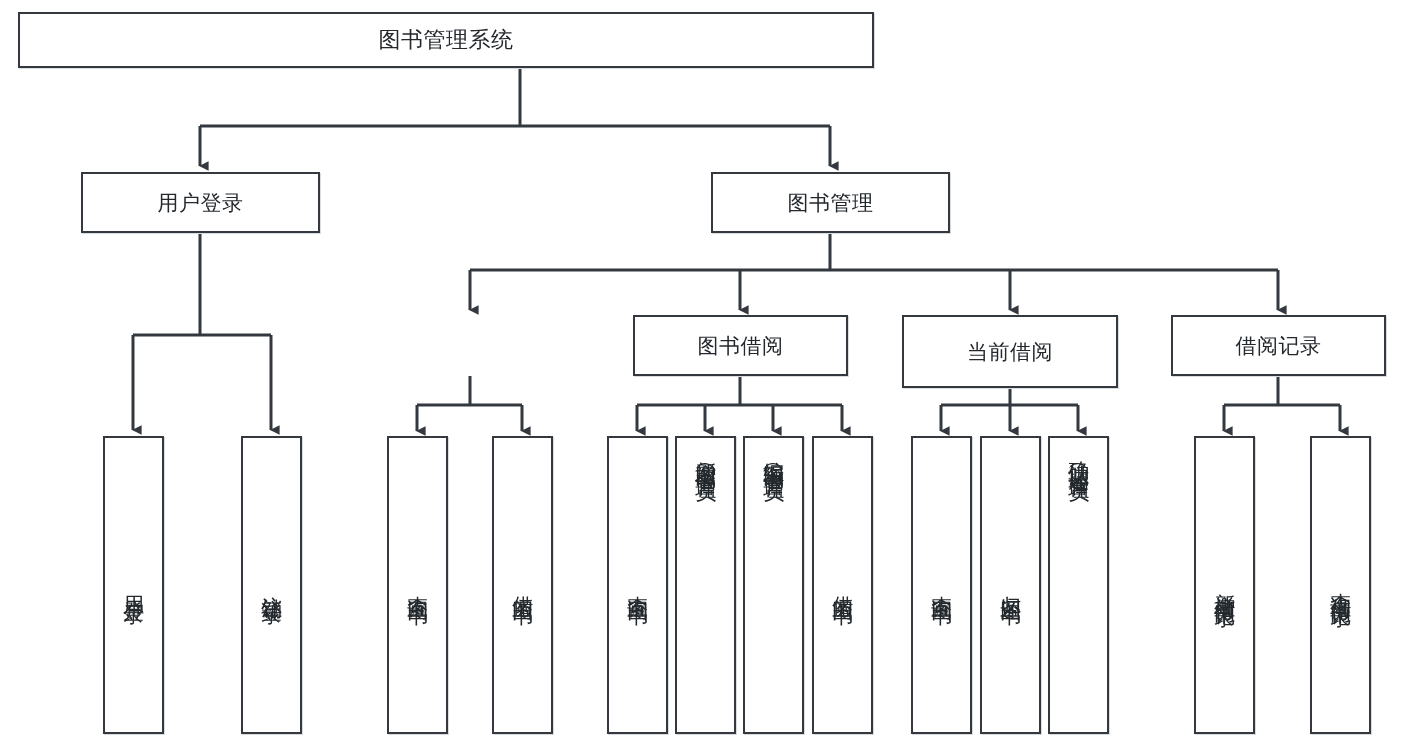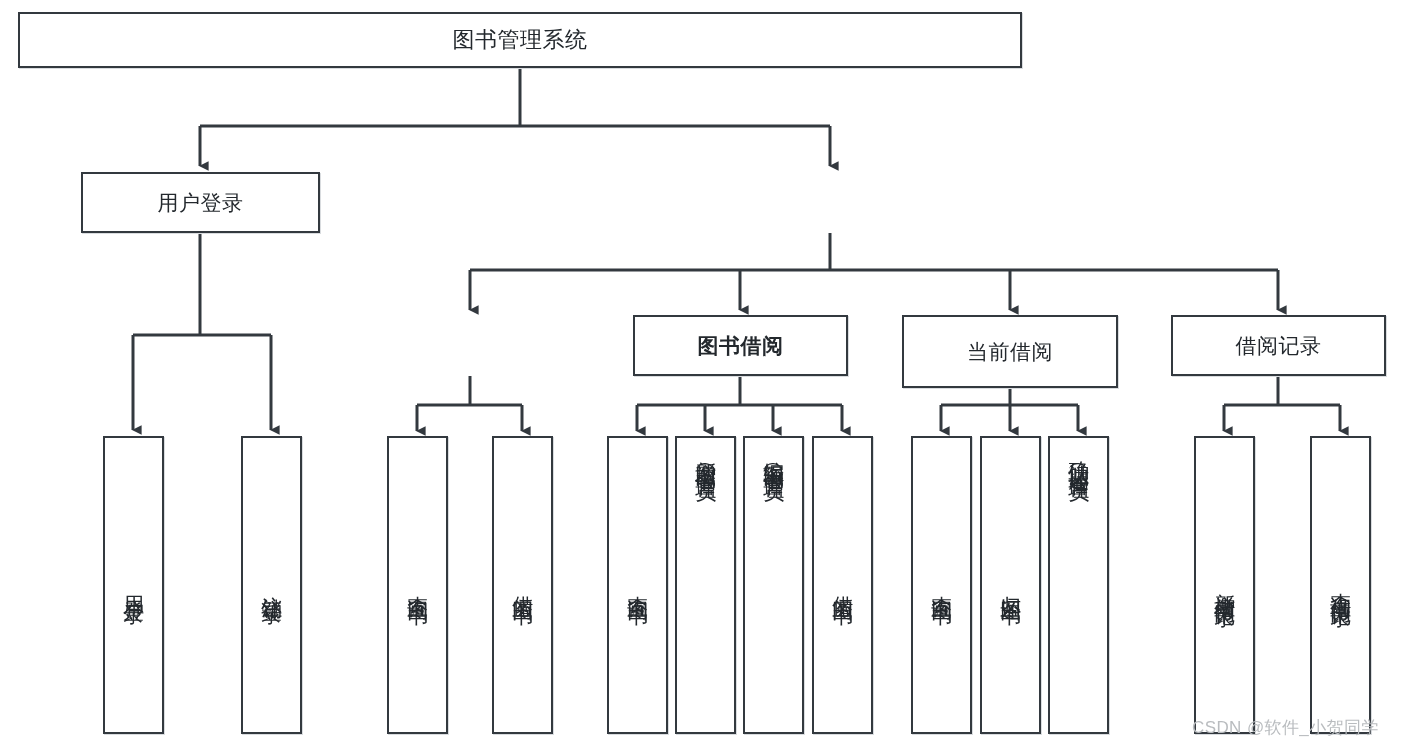--- a/index.html
+++ b/index.html
@@ -130,31 +130,34 @@
       <path d="M 1010 405 L 1010 431" marker-end="url(#arrowhead)"></path>
       <path d="M 1078 405 L 1078 431" marker-end="url(#arrowhead)"></path>
 
       <path d="M 1278 376 L 1278 405"></path>
       <path d="M 1224 405 L 1340 405"></path>
       <path d="M 1224 405 L 1224 431" marker-end="url(#arrowhead)"></path>
       <path d="M 1340 405 L 1340 431" marker-end="url(#arrowhead)"></path>
     </g>
   </svg>
 
-  <div class="node horizontal root" style="left:18px; top:12px; width:1004px; height:56px;">
+  <div class="node horizontal root" style="left:18px; top:12px; width:856px; height:56px;">
     <span class="node-label">图书管理系统</span>
   </div>
 
   <div class="node horizontal" style="left:81px; top:172px; width:239px; height:61px;">
     <span class="node-label">用户登录</span>
   </div>
 
-
-
-  <div class="node horizontal" style="left:633px; top:315px; width:215px; height:61px;font-weight:bold;">
+  <div class="node horizontal" style="left:711px; top:172px; width:239px; height:61px;">
+    <span class="node-label">图书管理</span>
+  </div>
+
+
+  <div class="node horizontal" style="left:633px; top:315px; width:215px; height:61px;">
     <span class="node-label">图书借阅</span>
   </div>
 
   <div class="node horizontal" style="left:902px; top:315px; width:216px; height:73px;">
     <span class="node-label">当前借阅</span>
   </div>
 
   <div class="node horizontal" style="left:1171px; top:315px; width:215px; height:61px;">
     <span class="node-label">借阅记录</span>
   </div>
@@ -204,15 +207,14 @@
   </div>
 
   <div class="node vertical mid-text" style="left:1194px; top:436px; width:61px; height:298px;">
     <span class="node-label">新增借阅记录</span>
   </div>
 
   <div class="node vertical mid-text" style="left:1310px; top:436px; width:61px; height:298px;">
     <span class="node-label">查询借阅记录</span>
   </div>
 
-  <div class="watermark" style="left:1192px; top:716px;">CSDN @软件_小贺同学</div>
 
 </div>
 
 </body></html>

